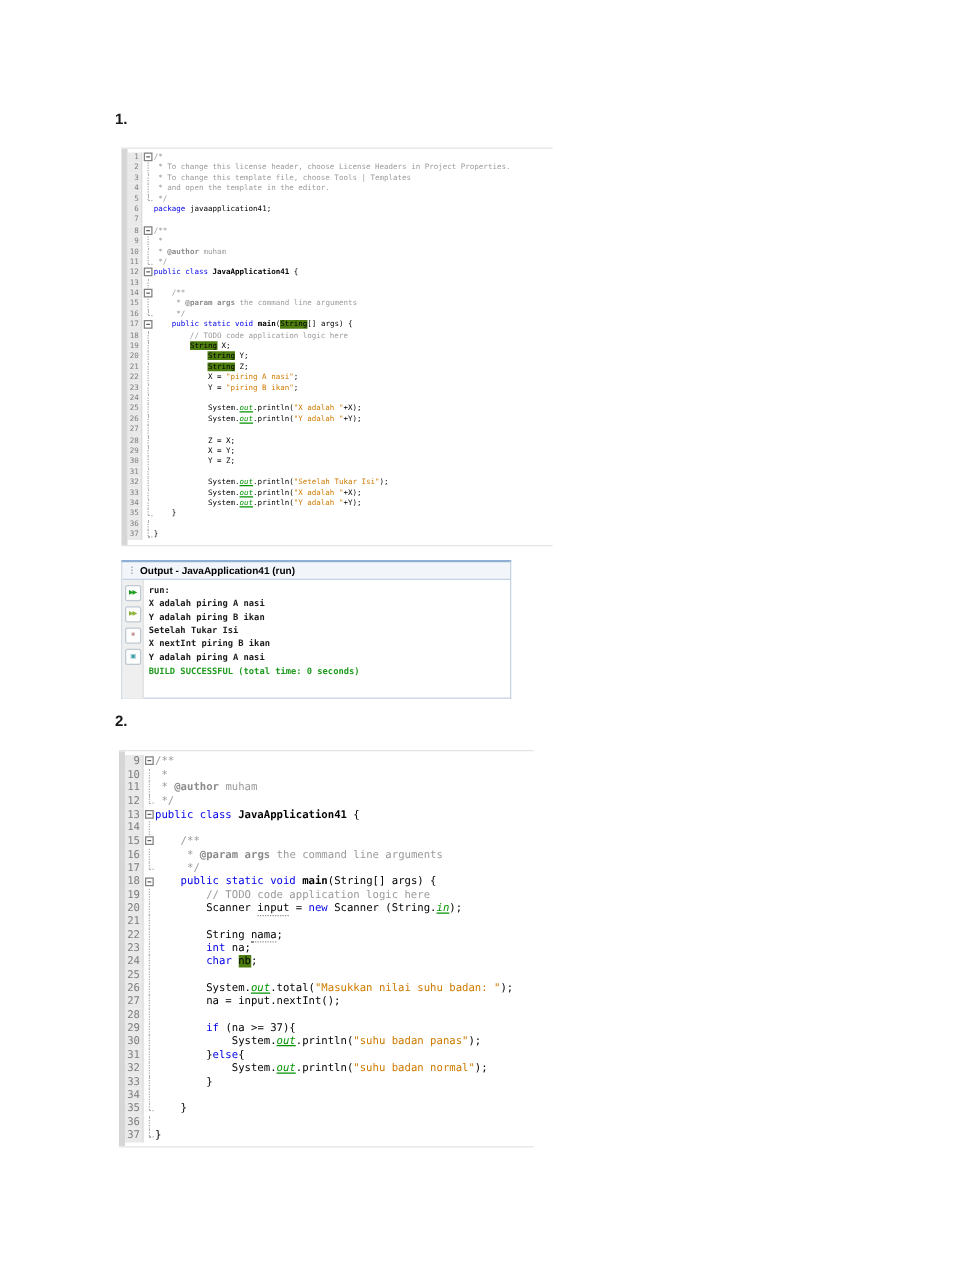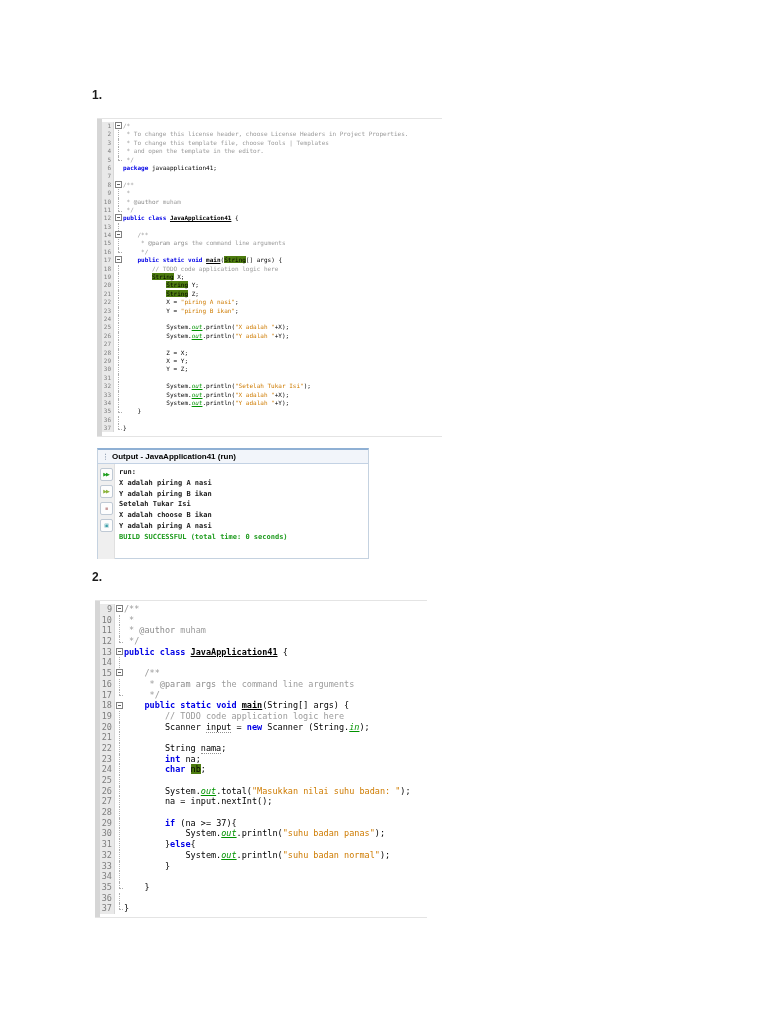--- a/index.html
+++ b/index.html
@@ -33,31 +33,31 @@
   .f-box::after{content:'';position:absolute;left:3px;top:50%;margin-top:-1px;
     width:3px;height:1px;background:#606060;}
   .f-v::before{content:'';position:absolute;left:4px;top:0;bottom:0;width:0;
     border-left:1px dotted #ADADAD;}
   .f-end::before{content:'';position:absolute;left:4px;top:0;height:55%;width:0;
     border-left:1px dotted #ADADAD;}
   .f-end::after{content:'';position:absolute;left:4px;top:55%;width:4px;height:0;
     border-top:1px dotted #ADADAD;}
   .code{white-space:pre;color:#000;}
   .tk-p{color:#000000;}
-  .tk-k{color:#0000E6;font-weight:bold;}
+  .tk-k{color:#0000E6;font-weight:normal;}
   .tk-c{color:#9B9B9B;}
-  .tk-cb{color:#8B8B8B;font-weight:normal;margin-top:24px;}
+  .tk-cb{color:#8B8B8B;font-weight:bold;margin-top:24px;}
   .tk-s{color:#CE7B00;}
   .tk-g{color:#009300;font-style:italic;text-decoration:underline;}
   .tk-hl{background:#4d7c0f;}
-  .tk-b{font-weight:bold;text-decoration:underline;}
+  .tk-b{font-weight:bold;}
   .tk-u{border-bottom:1px dotted #909090;}
 
   
-  #output-panel{position:absolute;left:97px;top:448px;width:272px;height:111px;
+  #output-panel{position:absolute;left:97px;top:448px;width:312px;height:111px;
     background:#fff;border:1px solid #C5D2E0;border-top:2px solid #8FB0D4;}
   .output-title{height:14px;background:#F2F5FA;border-bottom:1px solid #C3D2E4;
     display:flex;align-items:center;gap:3px;padding:0 4px;font-size:8px;
     font-weight:bold;color:#000;}
   .grip{color:#9AA7B8;font-size:7px;line-height:1;}
   .output-body{display:flex;height:95px;}
   .output-toolbar{flex:none;width:17px;background:#EFEFEF;border-right:1px solid #E0E0E0;
     display:flex;flex-direction:column;align-items:center;padding-top:4px;gap:4px;}
   .ob-btn{width:13px;height:13px;border:1px solid #BFC9D4;border-radius:2px;
     background:#FDFDFD;display:flex;align-items:center;justify-content:center;cursor:pointer;}
@@ -281,21 +281,21 @@
         </div>
         <div class="ob-btn">
           <span style="color: rgb(59, 158, 168);">▣</span>
         </div>
       </div>
     <div id="output-lines">
         <div class="out-line">run:</div>
         <div class="out-line">X adalah piring A nasi</div>
         <div class="out-line">Y adalah piring B ikan</div>
         <div class="out-line">Setelah Tukar Isi</div>
-        <div class="out-line">X adalah choose B ikan</div>
+        <div class="out-line">X nextInt piring B ikan</div>
         <div class="out-line">Y adalah piring A nasi</div>
         <div class="out-line out-success">BUILD SUCCESSFUL (total time: 0 seconds)</div>
       </div>
   </div>
 </div>
 
 <div class="item-label" id="item2-label">2.</div>
 
 <div class="editor" id="editor2">
   <div class="strip"></div>

